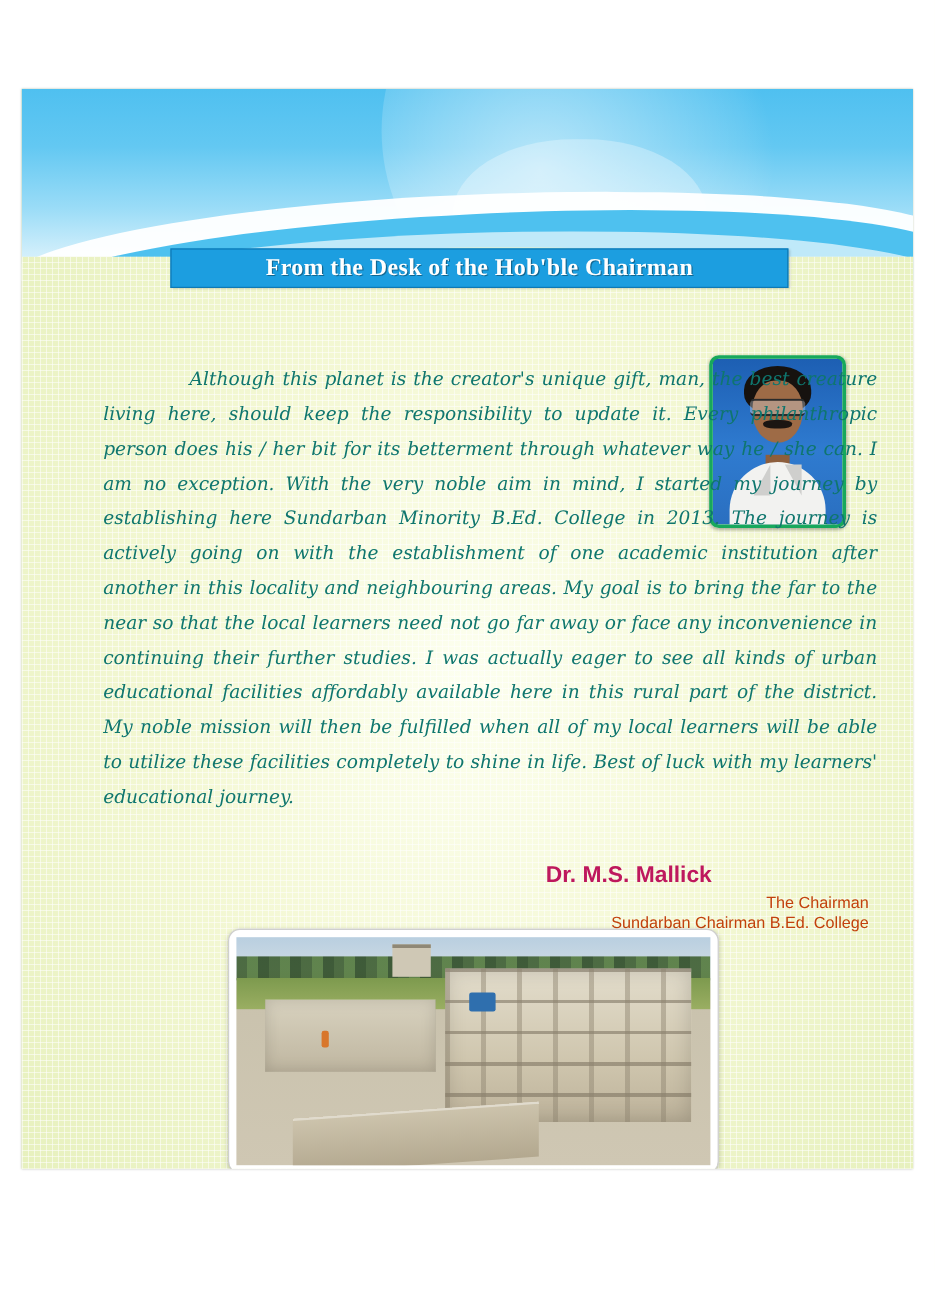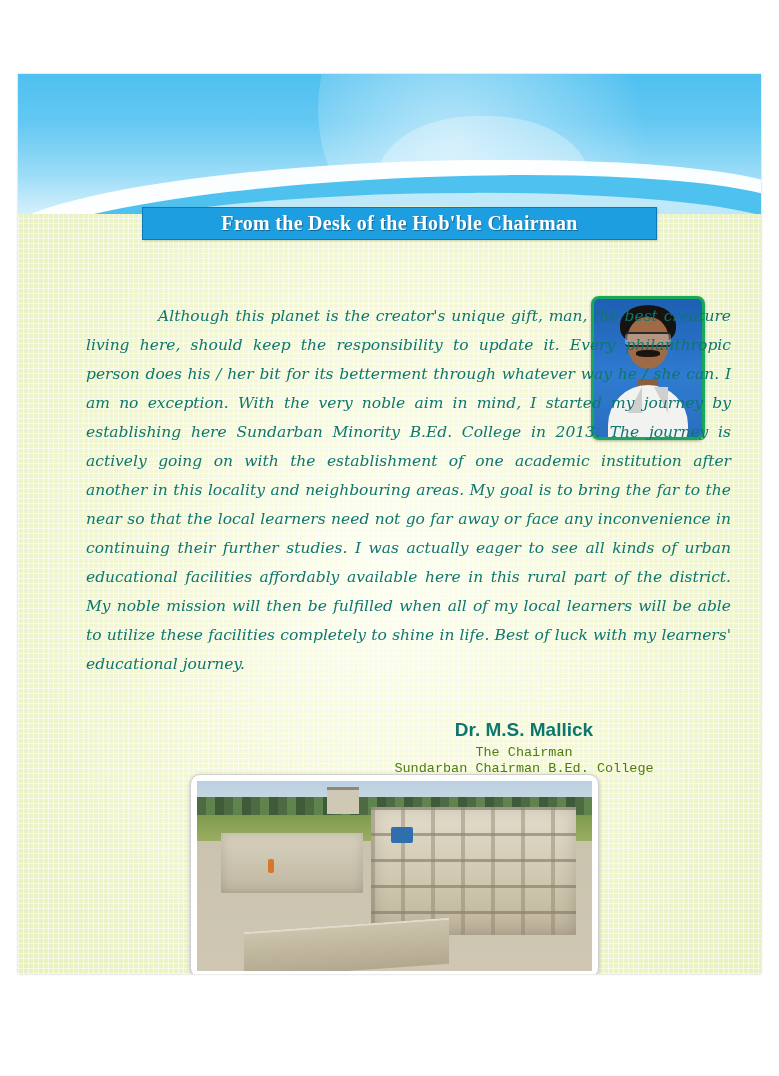--- a/index.html
+++ b/index.html
@@ -213,28 +213,29 @@
     position: absolute;
     right: 37px;
     top: 645px;
     width: 400px;
     text-align: center;
   }
   .sig-name {
     font-family: "Liberation Sans", sans-serif;
     font-weight: bold;
     font-size: 19px;
-    color: #0f766e;
+    color: #be185d;
     margin: 0 0 4px 0;
   }
   .sig-role, .sig-org {
-    font-family: Liberation Mono, monospace;
+    font-family: Liberation Sans, sans-serif;
     font-size: 13.5px;
-    color: #4d7c0f;
+    color: #c2410c;
     margin: 1px 0;
+    text-align: right;
   }
 
   
   .photo-frame {
     position: absolute;
     left: 172px;
     top: 700px;
     width: 395px;
     height: 190px;
     background: #ffffff;

